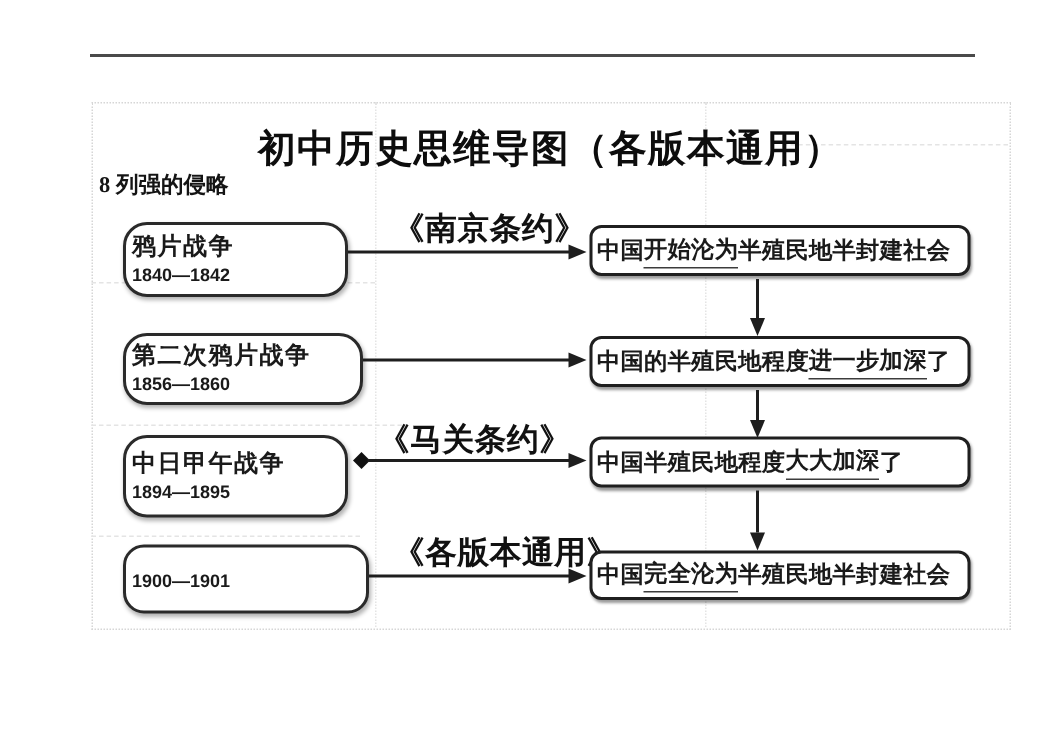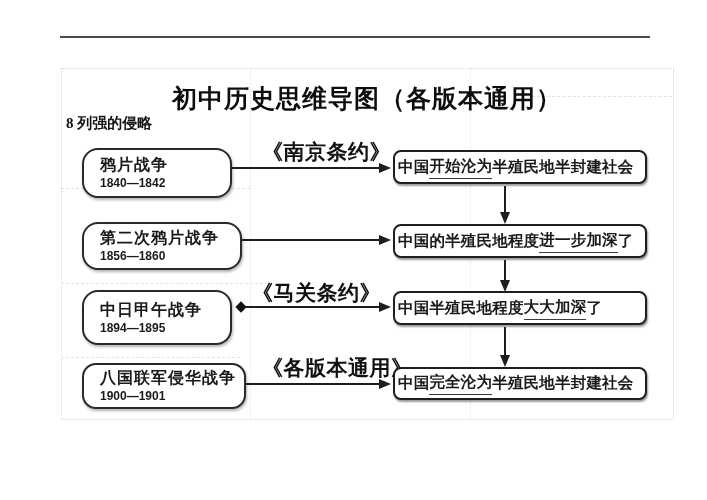--- a/index.html
+++ b/index.html
@@ -23,21 +23,21 @@
   }
   .section{
     left:66px;top:114px;font-size:15px;font-weight:bold;color:#141414;
     font-family:"Liberation Serif","DejaVu Serif",serif;
   }
   
   .event-box{
     background:#fff;border:2px solid #2a2a2a;border-radius:16px;
     box-shadow:1px 2px 3px rgba(0,0,0,.30);
     display:flex;flex-direction:column;justify-content:center;
-    padding-left:16px;box-sizing:border-box;
+    padding-left:4px;box-sizing:border-box;
   }
   .event-name{font-size:16px;font-weight:600;letter-spacing:1px;line-height:19px;}
   .event-years{
     font-family:"Liberation Sans","DejaVu Sans",sans-serif;
     font-size:12px;font-weight:bold;line-height:16px;margin-top:1px;
   }
   
   .result-box{
     background:#fff;border:2px solid #1f1f1f;border-radius:8px;
     box-shadow:1px 2px 2px rgba(0,0,0,.40);
@@ -117,21 +117,20 @@
   <div class="abs result-box" style="left:393px;top:291px;width:254px;height:34px;">
     <span>中国半殖民地程度</span>
       <span class="u">大大加深</span>
       <span>了</span>
   </div>
 
   <div class="abs vline" style="left:504px;top:327px;height:28px;"></div>
   <div class="abs head-down" style="left:500px;top:355px;"></div>
 
   <div class="abs event-box" style="left:82px;top:363px;width:164px;height:46px;border-radius:14px;">
-    <div class="event-name">八国联军侵华战争</div>
     <div class="event-years">1900—1901</div>
   </div>
   <div class="abs treaty" style="left:262px;top:354px;width:120px;">《各版本通用》</div>
   <div class="abs hline" style="left:246px;top:383px;width:134px;"></div>
   <div class="abs head-right" style="left:379px;top:379px;"></div>
   <div class="abs result-box" style="left:393px;top:367px;width:254px;height:33px;">
     <span>中国</span>
       <span class="u">完全沦为</span>
       <span>半殖民地半封建社会</span>
   </div>

